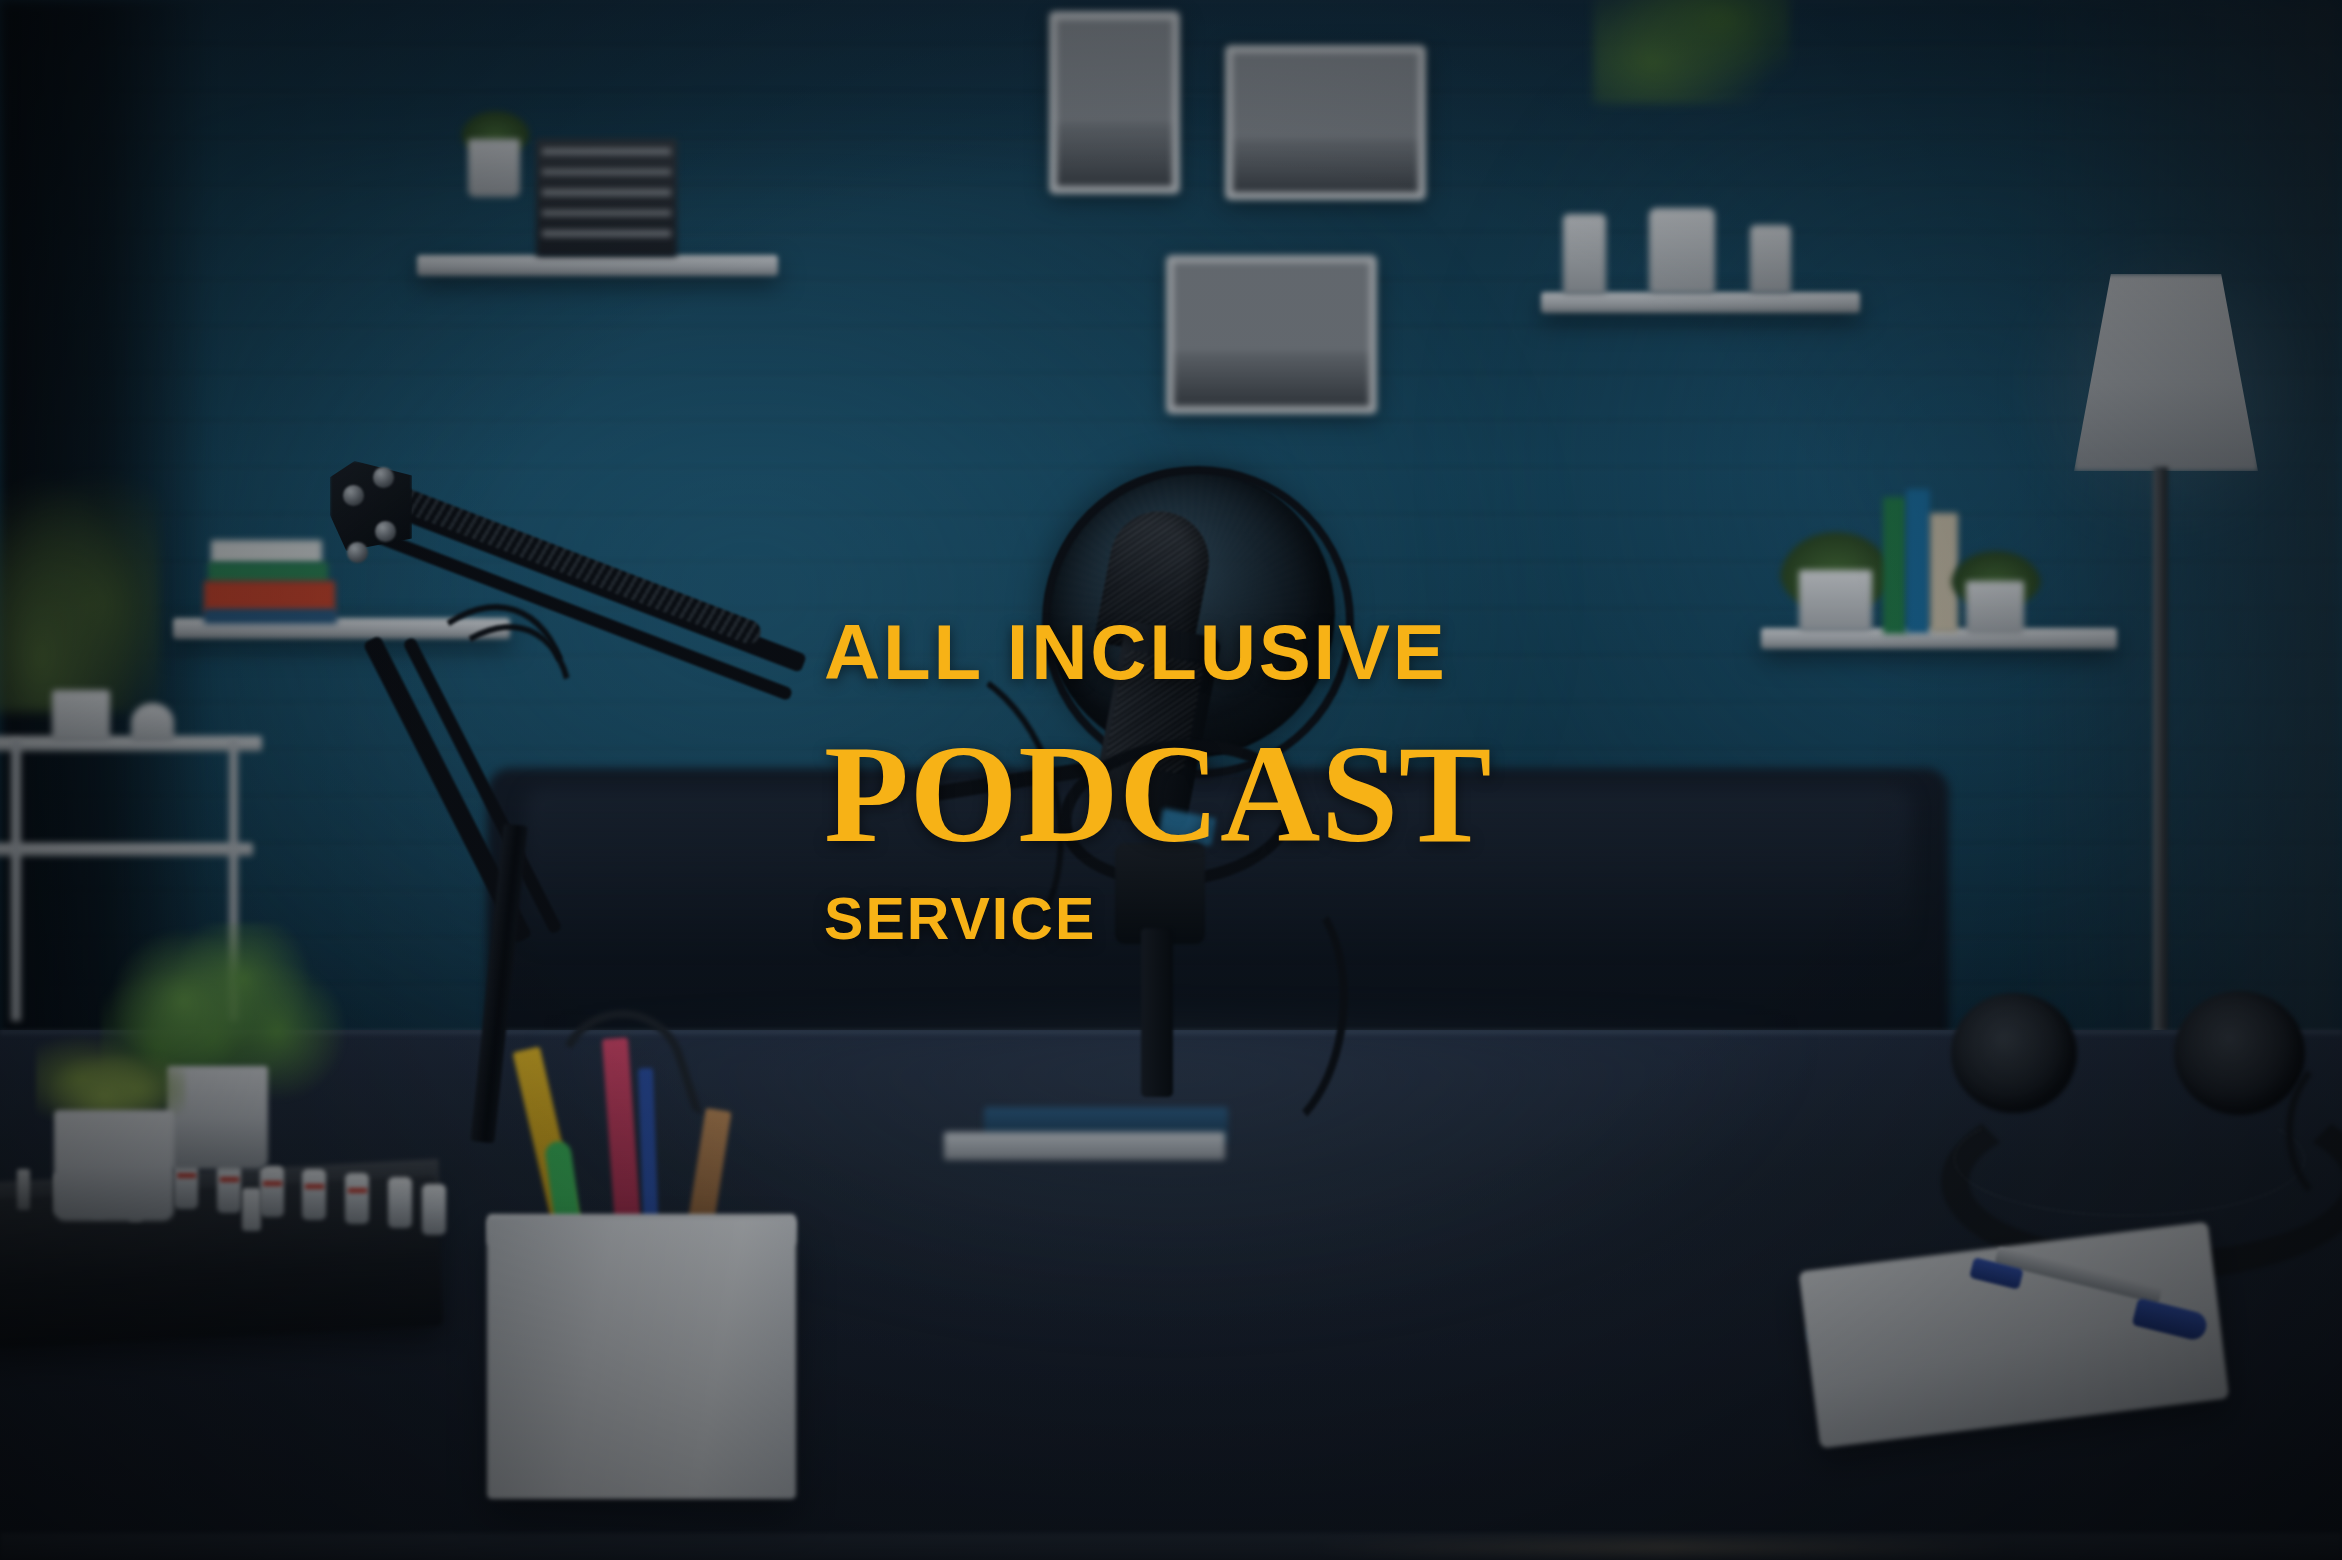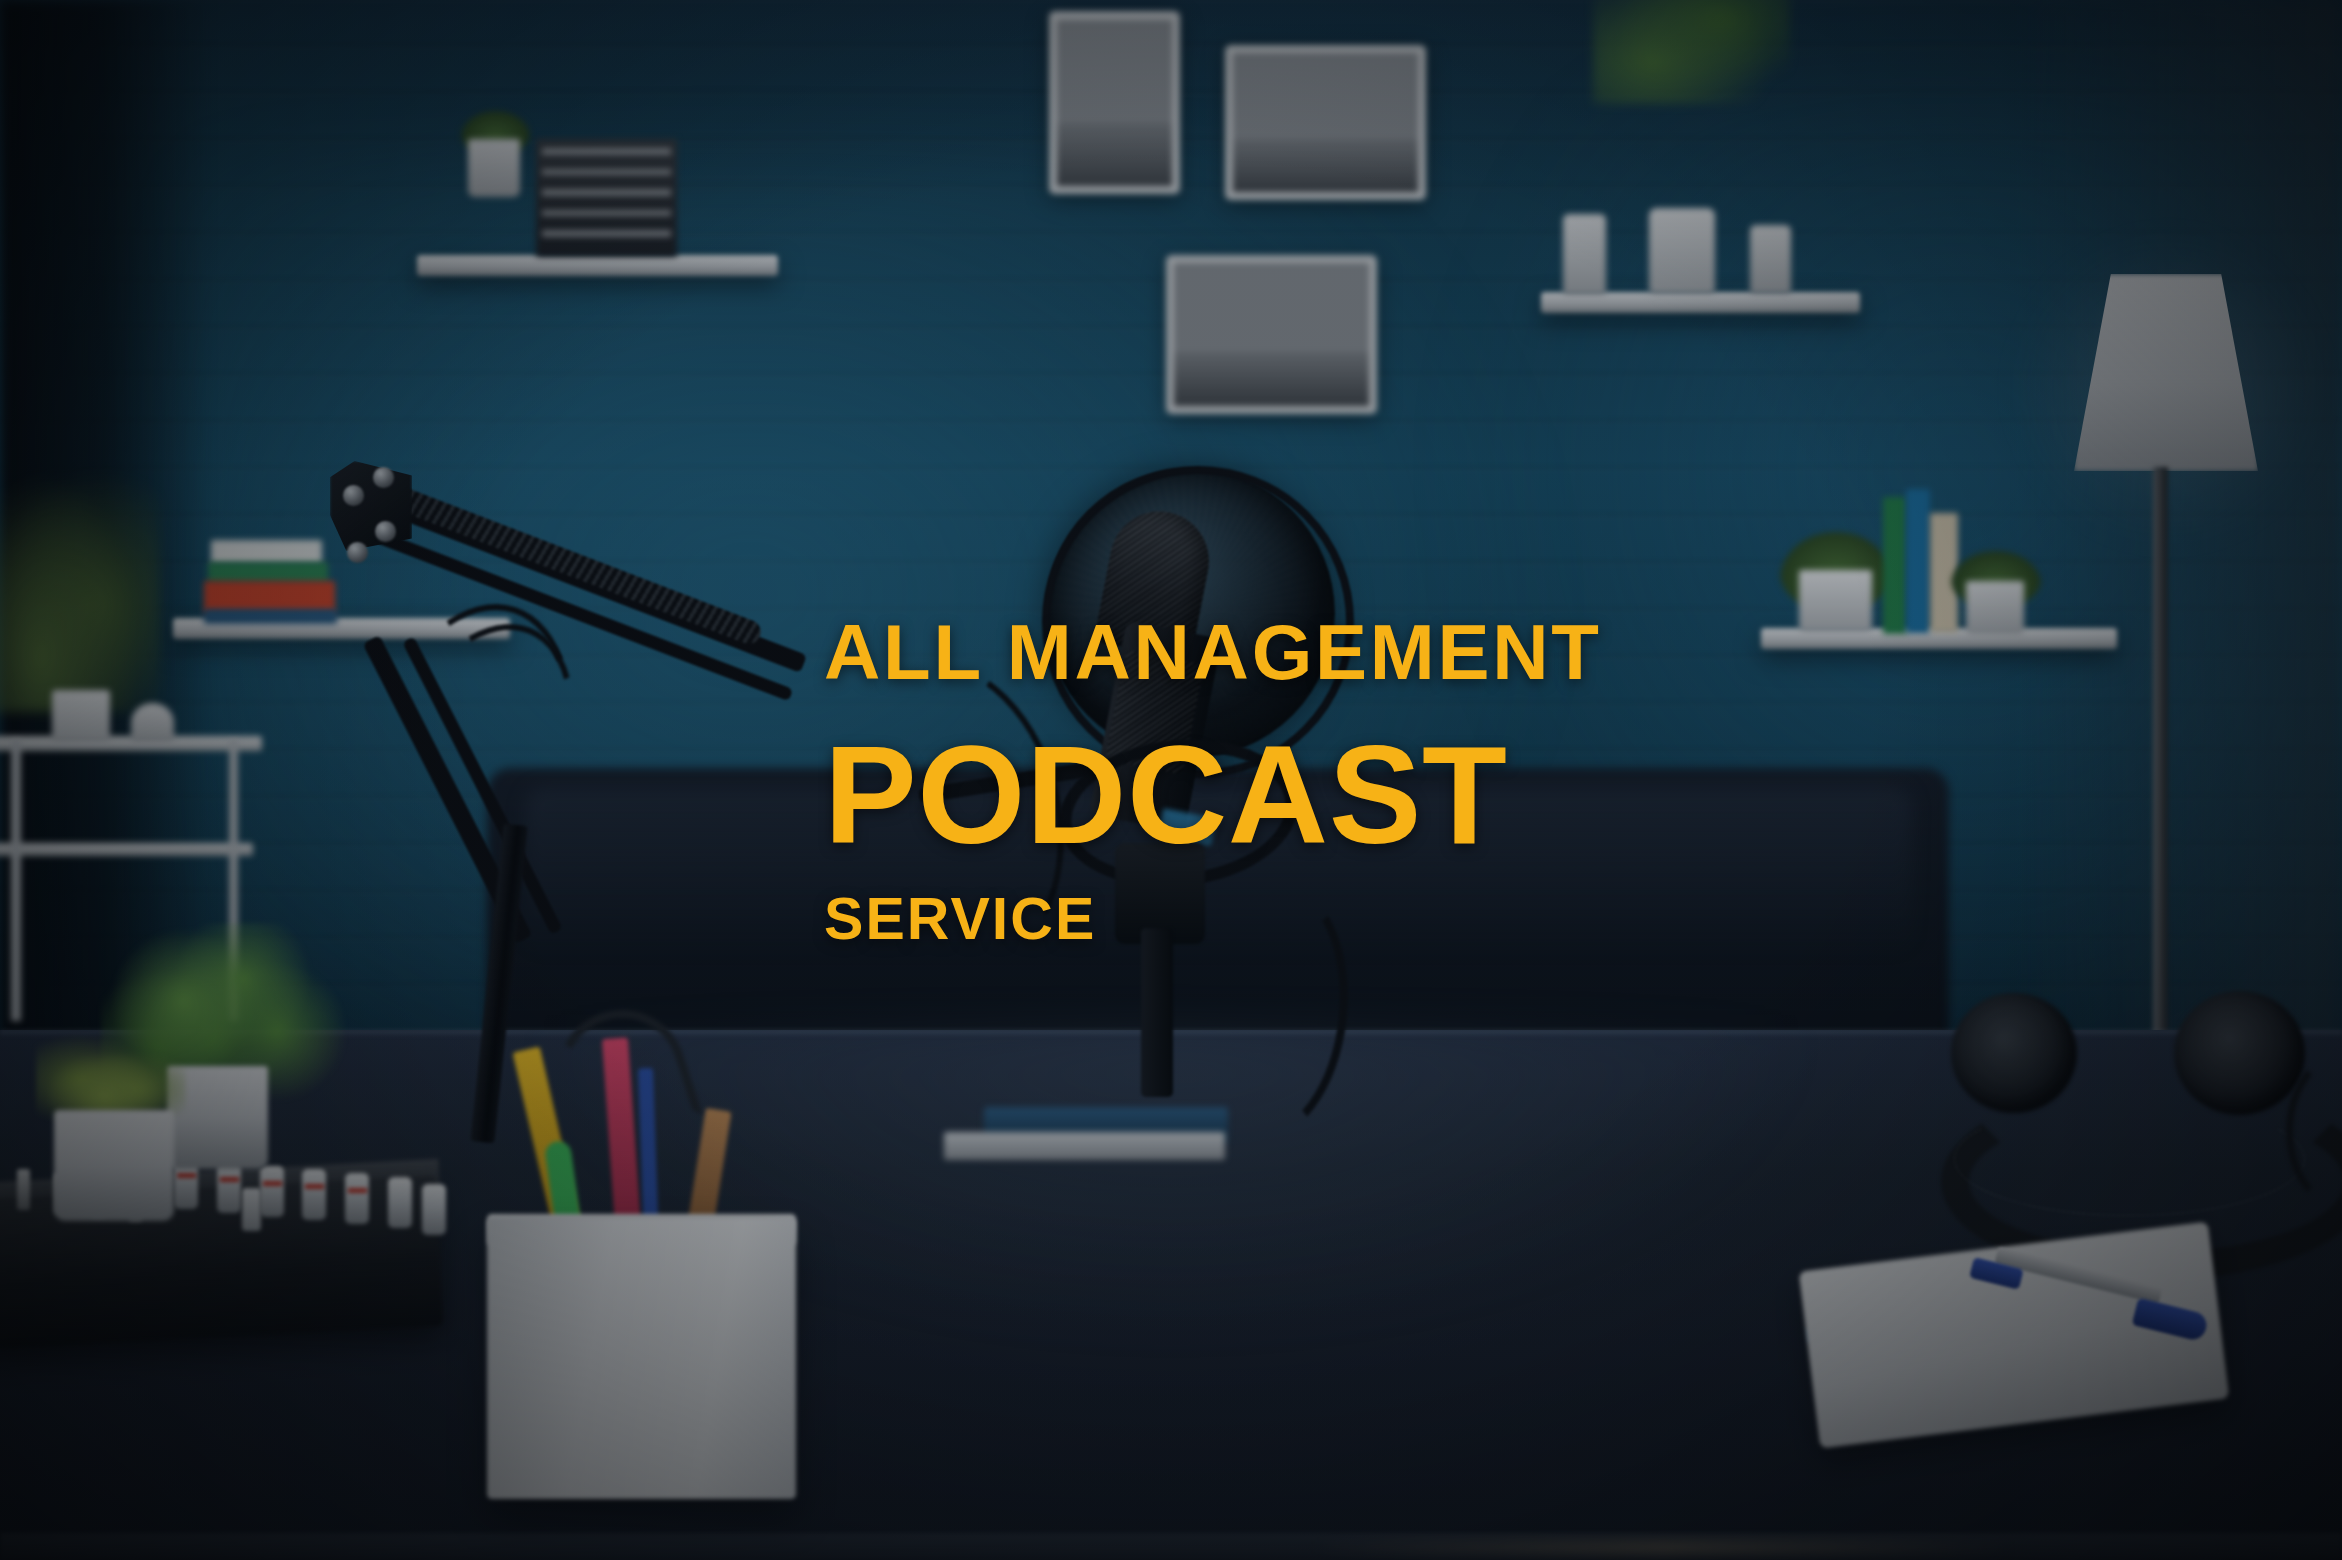--- a/index.html
+++ b/index.html
@@ -535,21 +535,21 @@
   .line{
     color:#f7b216;
     font-family:"Liberation Sans",sans-serif;
     font-weight:bold;
     letter-spacing:.01em;
     line-height:1;
     white-space:nowrap;
     text-shadow:0 2.8px 13px rgba(0,0,0,.55);
   }
   #line-eyebrow{font-size:78px;letter-spacing:.035em;margin-bottom:34px;}
-  #line-main1{font-size:139px;letter-spacing:.004em;margin-bottom:26px;}
+  #line-main1{font-size:139px;letter-spacing:.004em;margin-bottom:26px;font-family:Liberation Serif, serif;}
   #line-main2{font-size:139px;letter-spacing:.004em;margin-bottom:26px;margin-left:-1.9px;}
   #line-sub{font-size:59px;letter-spacing:.035em;}
 </style>
 </head>
 <body>
 
 <div class="stage">
 
   <div class="scene">
 
@@ -691,19 +691,19 @@
     <div id="notebook"></div>
     <div id="note-pen-body"></div>
     <div id="note-pen-cap"></div>
     <div id="note-pen-tip"></div>
 
     <div class="tint"></div>
     <div class="vignette"></div>
   </div>
 
   <div class="overlay">
-    <div class="line" id="line-eyebrow">ALL MANAGEMENT</div>
+    <div class="line" id="line-eyebrow">ALL INCLUSIVE</div>
     <div class="line" id="line-main1">PODCAST</div>
     <div class="line" id="line-sub">SERVICE</div>
   </div>
 
 </div>
 
 
 </body></html>

